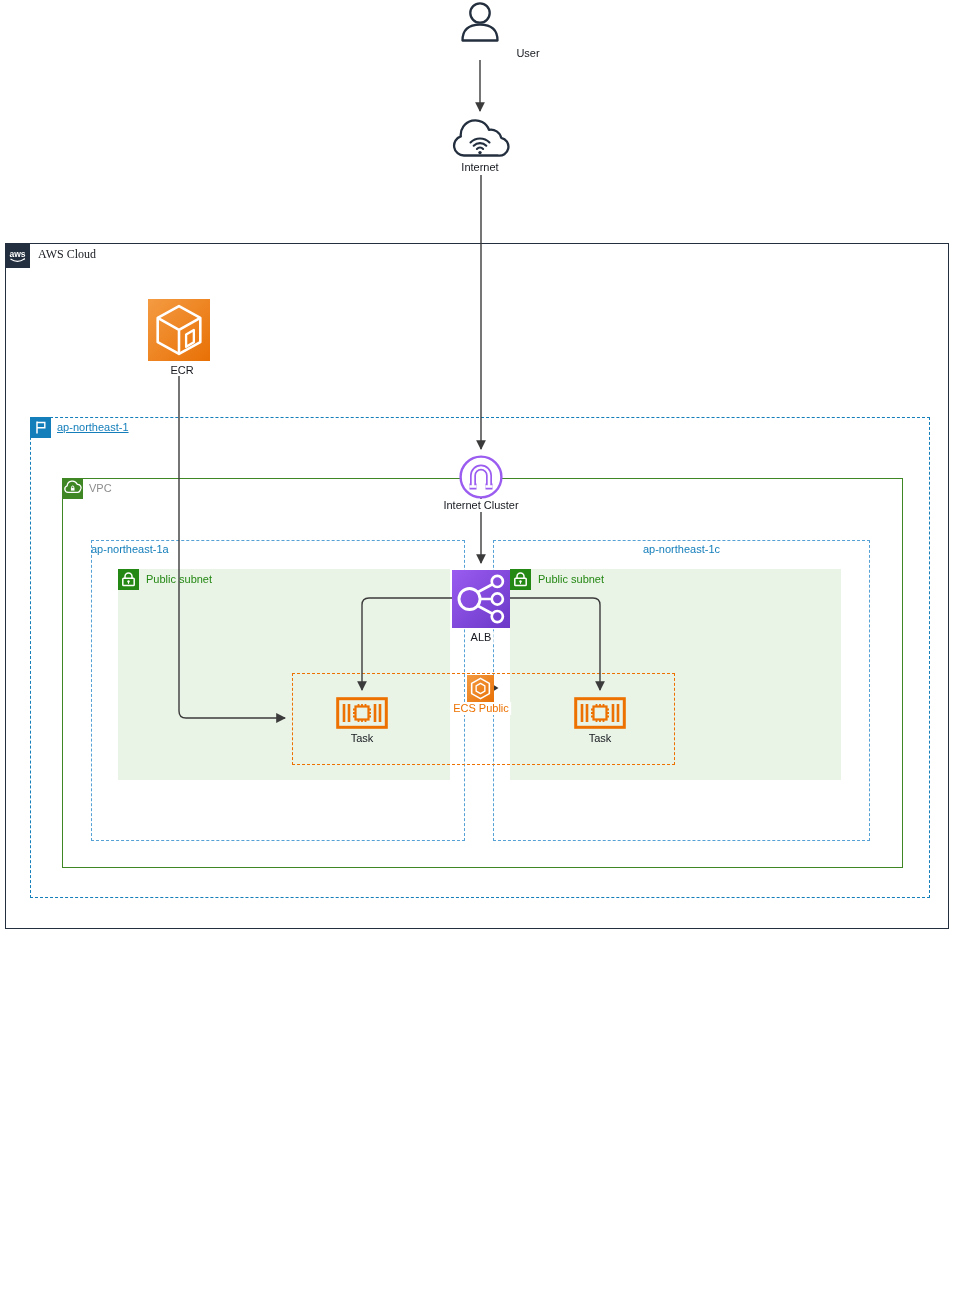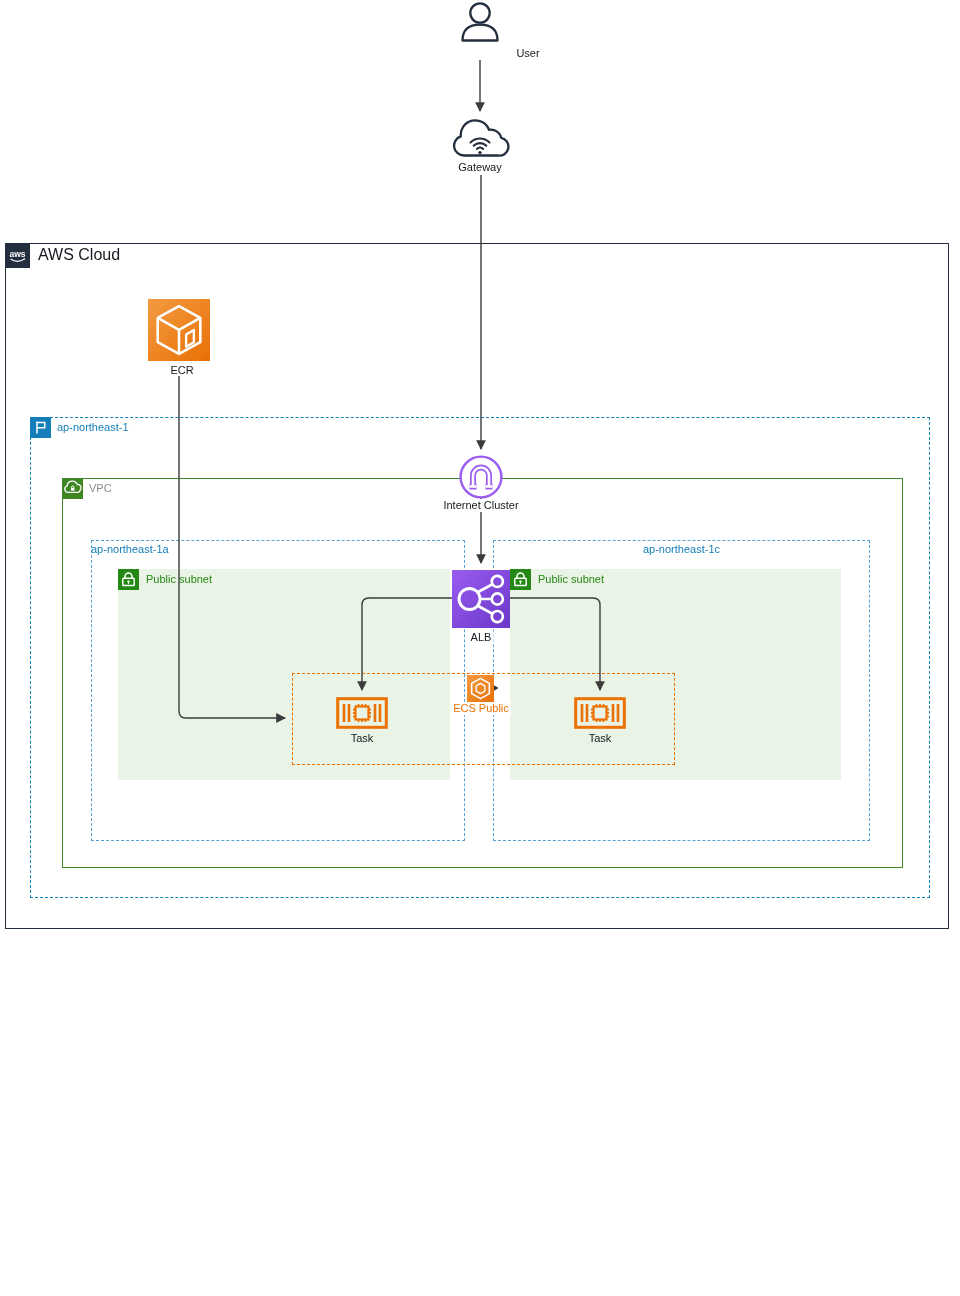--- a/index.html
+++ b/index.html
@@ -173,24 +173,24 @@
   <div class="node" style="left:574px;top:697px;">
     <svg width="52" height="32" viewBox="0 0 52 32" stroke="#ED7100" fill="none">
       <rect x="1.7" y="1.7" width="48.6" height="28.6" stroke-width="3"></rect>
       <path d="M8,7 L8,25 M13,7 L13,25 M39,7 L39,25 M44,7 L44,25" stroke-width="2.6"></path>
       <rect x="19.5" y="9.5" width="13" height="13" stroke-width="2.2"></rect>
       <path d="M22.5,7 V9.5 M26,7 V9.5 M29.5,7 V9.5 M22.5,22.5 V25 M26,22.5 V25 M29.5,22.5 V25 M17,12.5 H19.5 M17,16 H19.5 M17,19.5 H19.5 M32.5,12.5 H35 M32.5,16 H35 M32.5,19.5 H35" stroke-width="1.8"></path>
     </svg>
   </div>
 
   <div class="lbl center" style="left:480px;top:47px;margin-left:48px;">User</div>
-  <div class="lbl center" style="left:480px;top:161px;">Gateway</div>
-  <div class="lbl" style="left:38px;top:248px;font-size:16px;">AWS Cloud</div>
+  <div class="lbl center" style="left:480px;top:161px;">Internet</div>
+  <div class="lbl" style="left:38px;top:248px;font-size:12px;font-family:Liberation Serif, serif;">AWS Cloud</div>
   <div class="lbl center" style="left:182px;top:364px;">ECR</div>
-  <div class="lbl blue-text" style="left:57px;top:421px;">ap-northeast-1</div>
+  <div class="lbl blue-text" style="left:57px;top:421px;text-decoration:underline;">ap-northeast-1</div>
   <div class="lbl gray-text" style="left:89px;top:482px;">VPC</div>
   <div class="lbl blue-text" style="left:91px;top:543px;width:374px;">ap-northeast-1a</div>
   <div class="lbl blue-text" style="left:493px;top:543px;width:377px;text-align:center;">ap-northeast-1c</div>
   <div class="lbl green-text" style="left:146px;top:573px;">Public subnet</div>
   <div class="lbl green-text" style="left:538px;top:573px;">Public subnet</div>
   <div class="lbl center bgwhite" style="left:481px;top:499px;">Internet Cluster</div>
   <div class="lbl center bgwhite" style="left:481px;top:631px;text-align:right;">ALB</div>
   <div class="lbl center bgwhite orange-text" style="left:481px;top:702px;">ECS Public</div>
   <div class="lbl center" style="left:362px;top:732px;">Task</div>
   <div class="lbl center" style="left:600px;top:732px;">Task</div>

